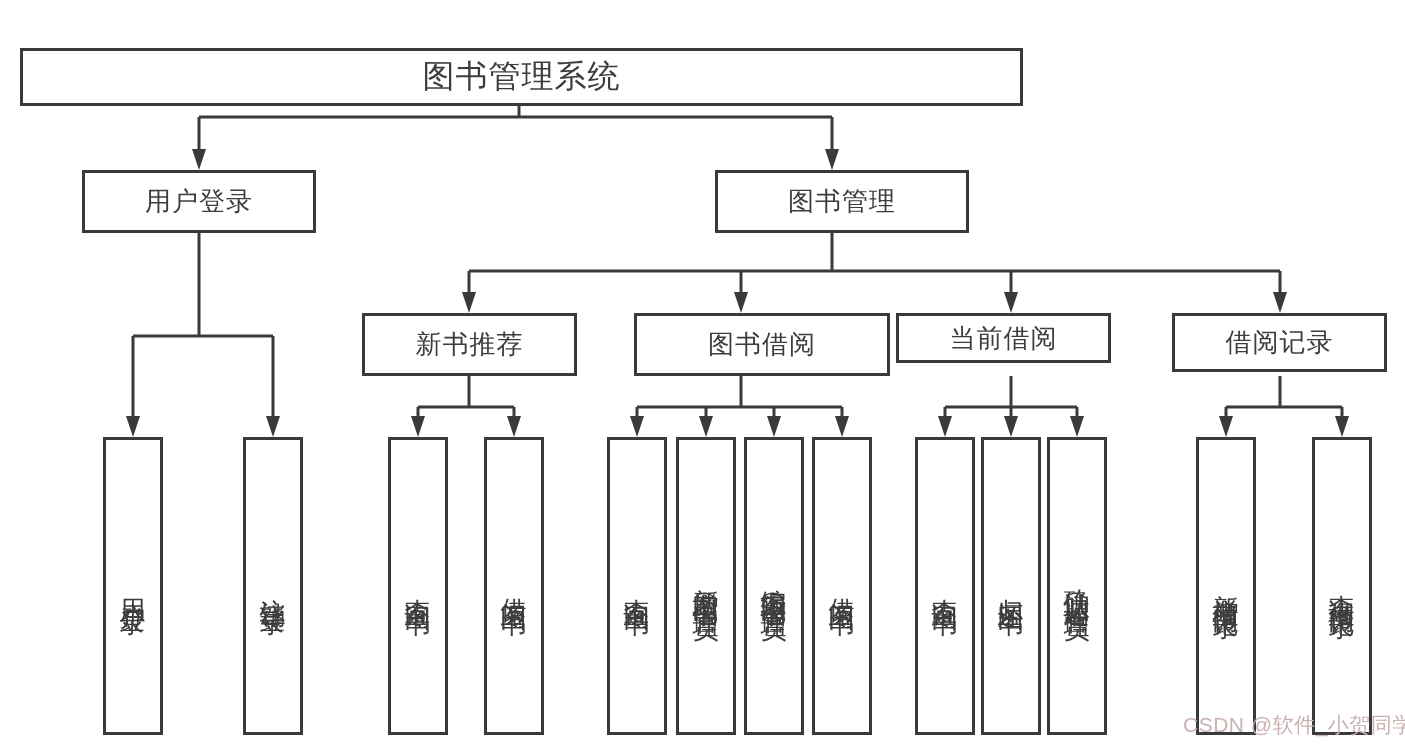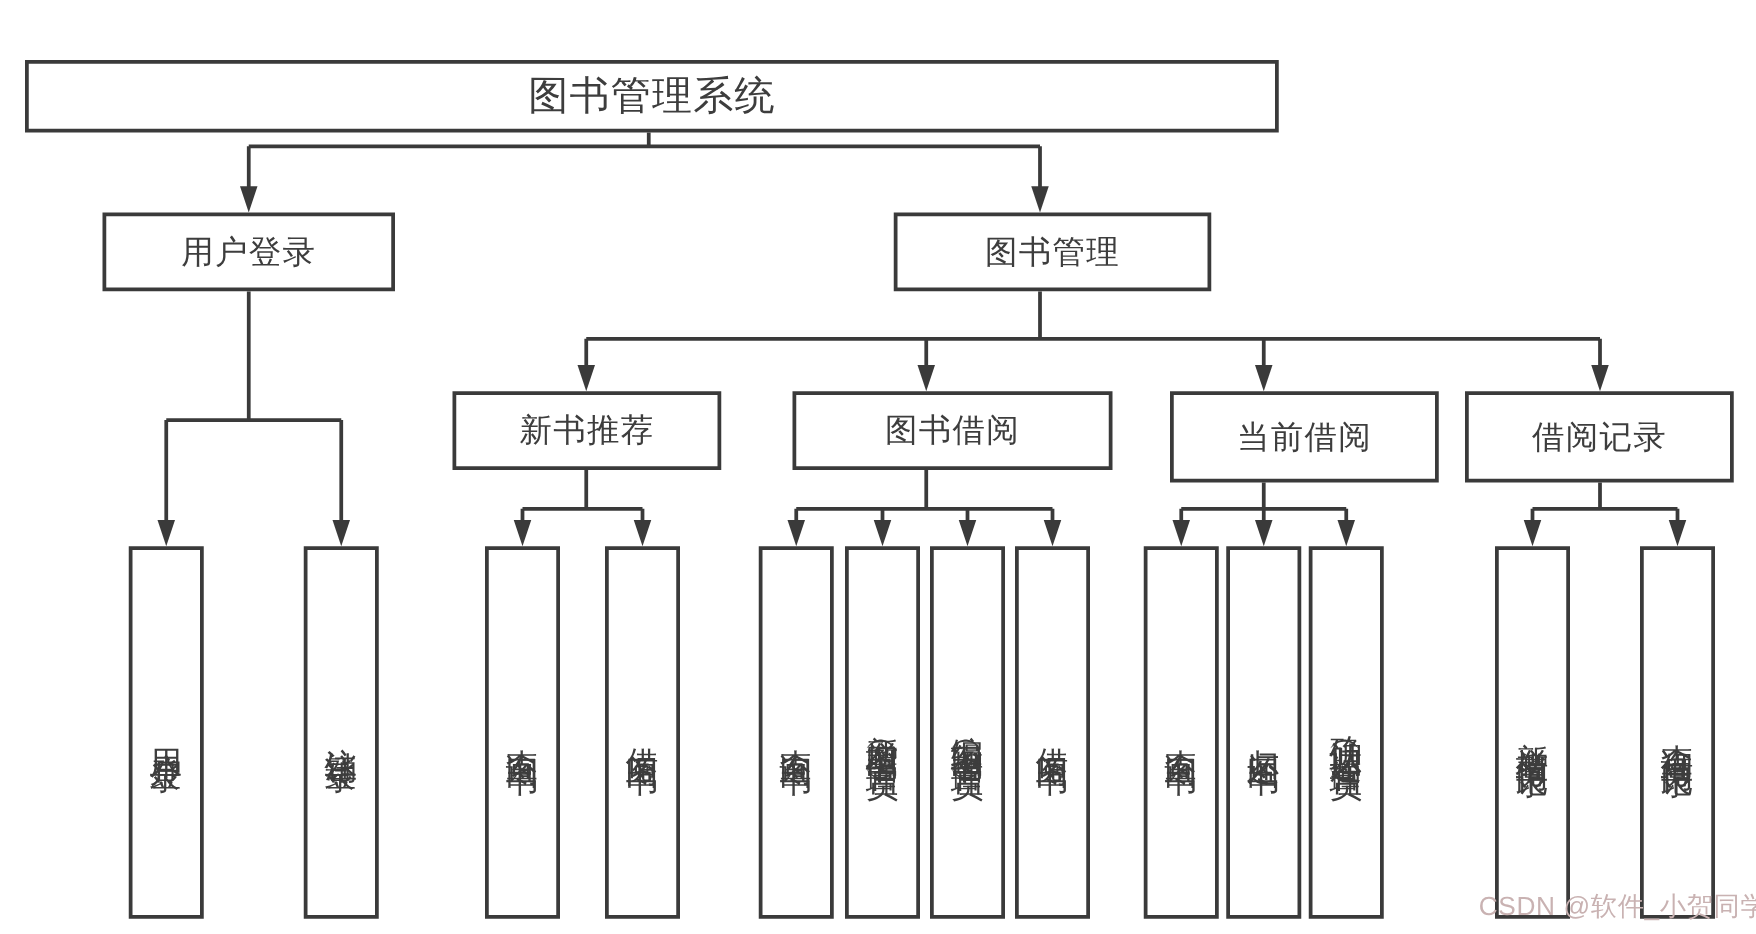--- a/index.html
+++ b/index.html
@@ -85,24 +85,24 @@
   <div class="hbox" style="left:715px;top:170px;width:254px;height:63px;">
     <span>图书管理</span>
   </div>
 
   <div class="hbox" style="left:362px;top:313px;width:215px;height:63px;">
     <span>新书推荐</span>
   </div>
   <div class="hbox" style="left:634px;top:313px;width:256px;height:63px;">
     <span>图书借阅</span>
   </div>
-  <div class="hbox" style="left:936px;top:313px;width:215px;height:73px;">
+  <div class="hbox" style="left:896px;top:313px;width:215px;height:50px;">
     <span>当前借阅</span>
   </div>
-  <div class="hbox" style="left:1172px;top:313px;width:215px;height:73px;text-align:center;">
+  <div class="hbox" style="left:1172px;top:313px;width:215px;height:59px;text-align:center;">
     <span>借阅记录</span>
   </div>
 
   <div class="vbox" style="left:103px;top:437px;width:60px;height:298px;">
     <span class="vtext">用户登录</span>
   </div>
   <div class="vbox" style="left:243px;top:437px;width:60px;height:298px;">
     <span class="vtext">注销登录</span>
   </div>
 

